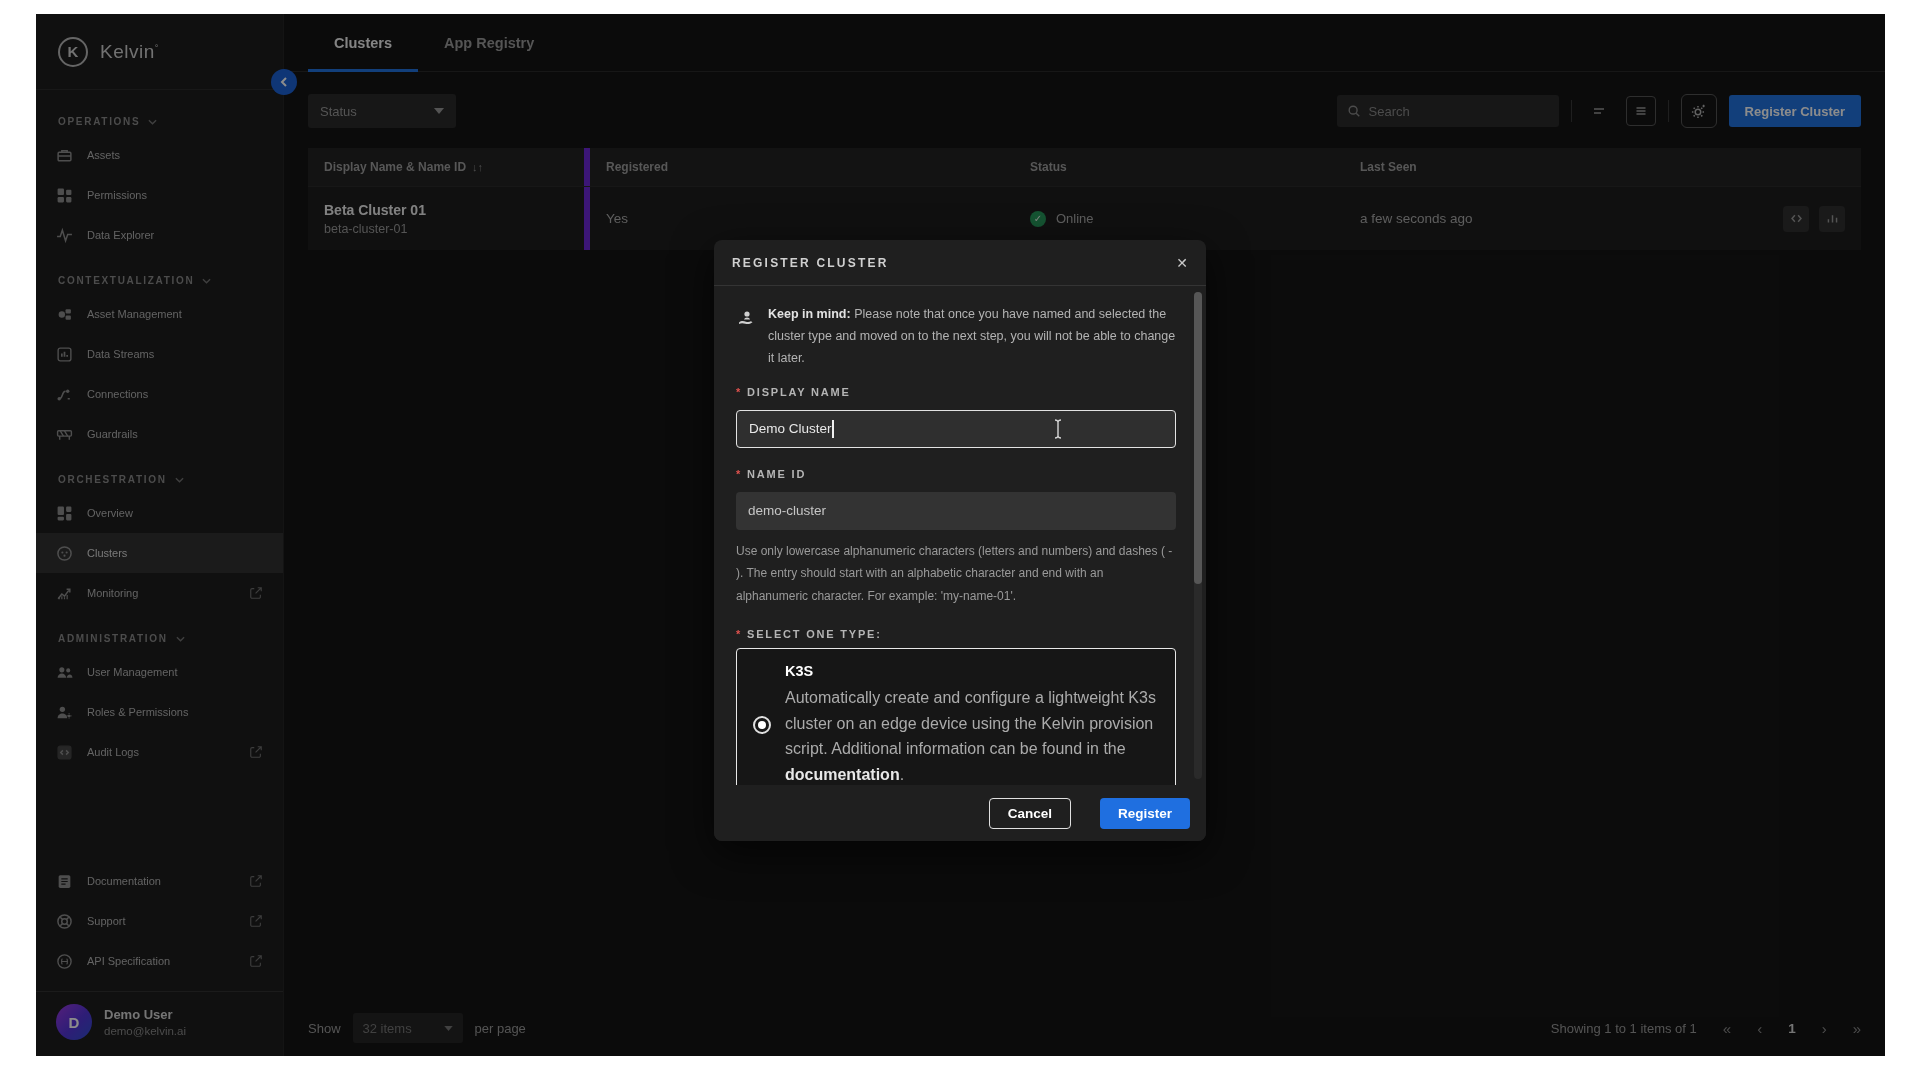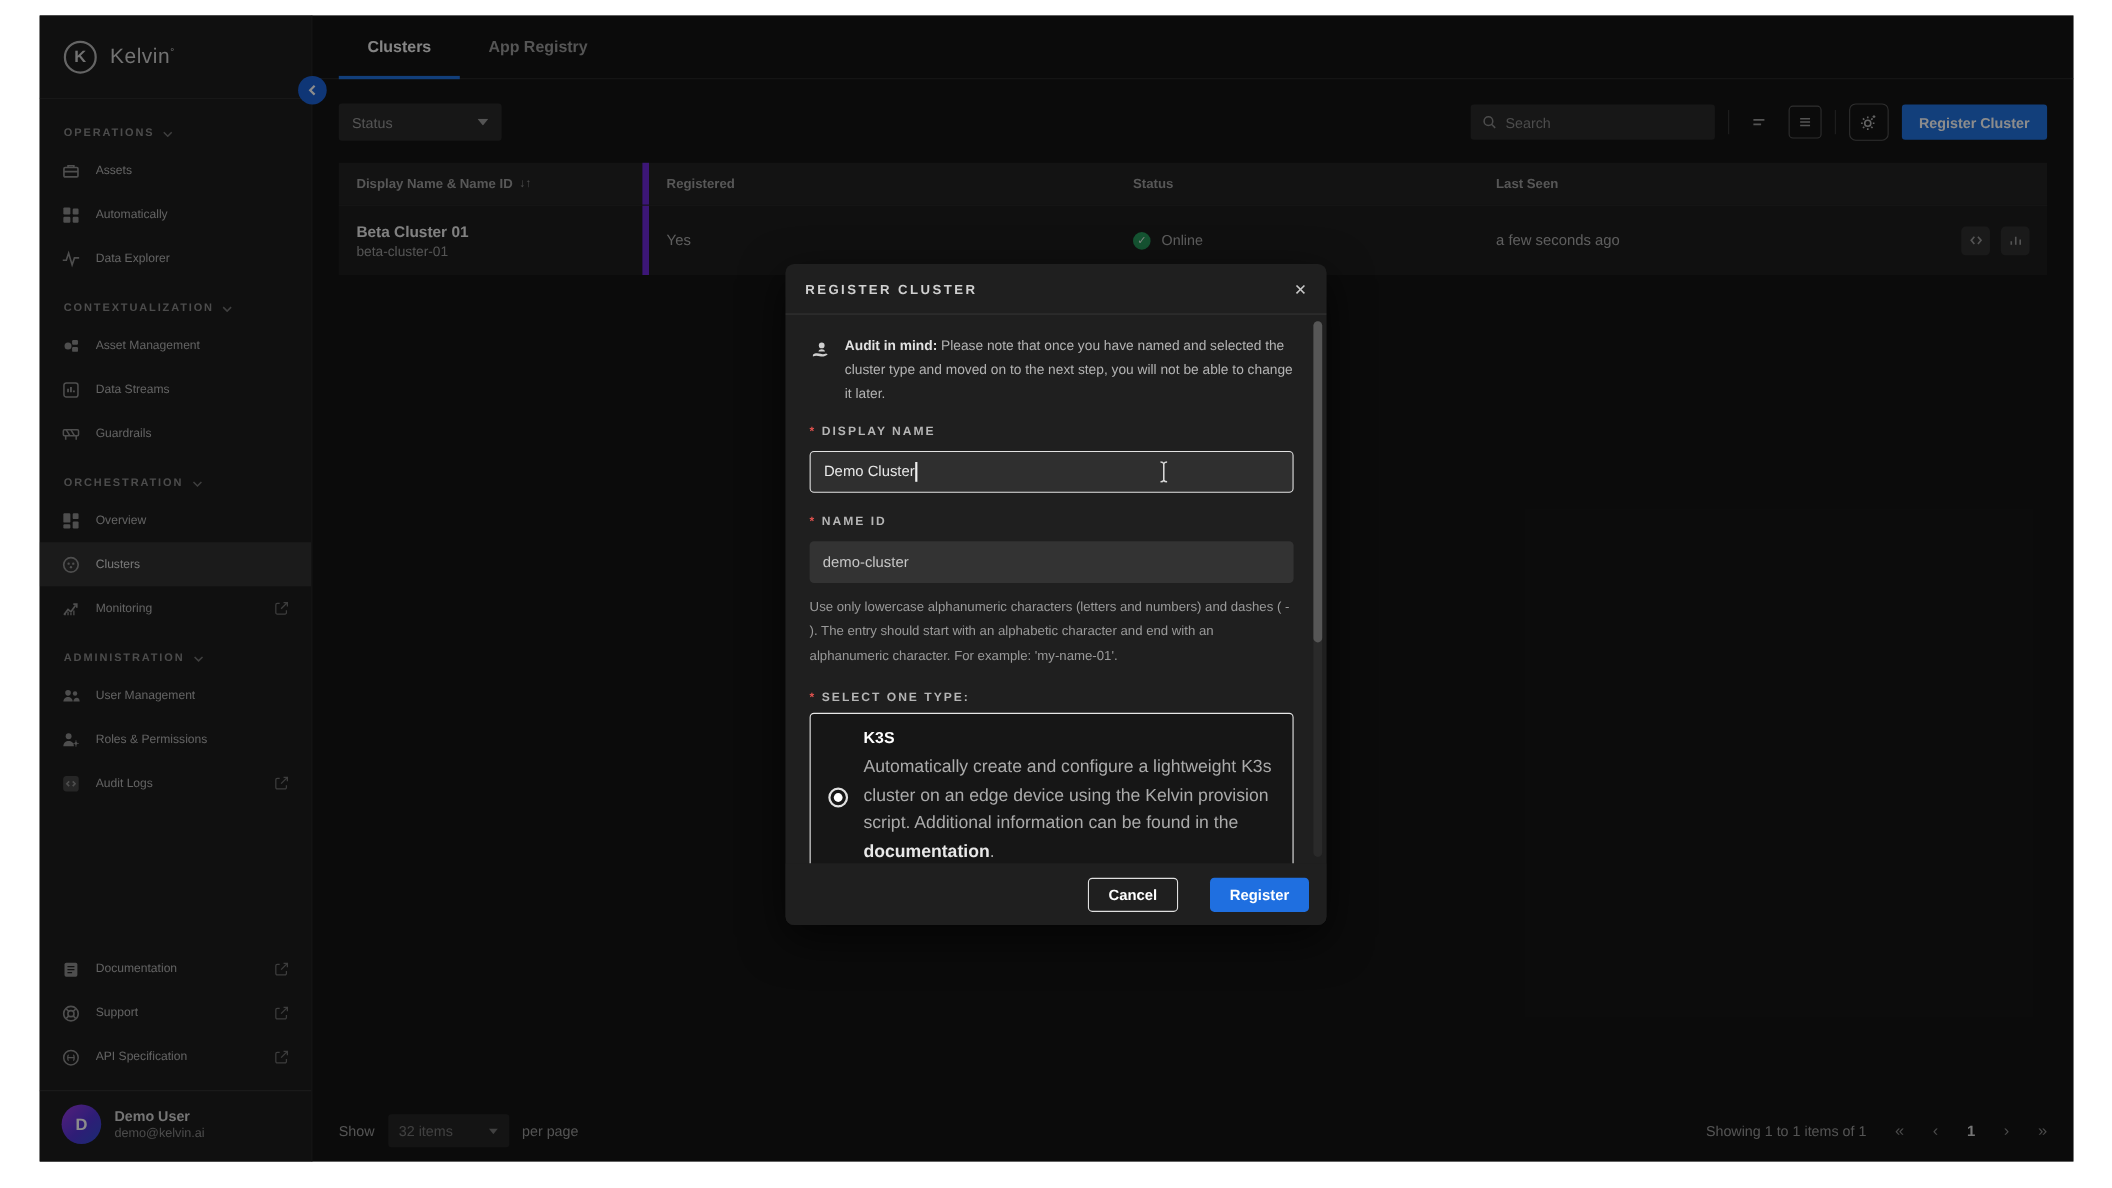--- a/index.html
+++ b/index.html
@@ -133,21 +133,21 @@
       </div>
       <div class="nav-item">
         <span class="icn">
             <svg viewBox="0 0 16 16" width="17" height="17" fill="currentColor">
               <rect x="1.5" y="1.5" width="6" height="6" rx="1"></rect>
               <rect x="9.5" y="2.5" width="5" height="5" rx="1"></rect>
               <rect x="1.5" y="9.5" width="6" height="5" rx="1"></rect>
               <rect x="9.5" y="9.5" width="5" height="5" rx="1"></rect>
             </svg>
           </span>
-        <span>Automatically</span>
+        <span>Permissions</span>
       </div>
       <div class="nav-item">
         <span class="icn">
             <svg viewBox="0 0 16 16" width="17" height="17" fill="none" stroke="currentColor" stroke-width="1.4">
               <path d="M1 9h3l2-6 3 10 2-6h4"></path>
             </svg>
           </span>
         <span>Data Explorer</span>
       </div>
 
@@ -168,20 +168,31 @@
         <span>Asset Management</span>
       </div>
       <div class="nav-item">
         <span class="icn">
             <svg viewBox="0 0 16 16" width="17" height="17" fill="none" stroke="currentColor" stroke-width="1.3">
               <rect x="2" y="2" width="12" height="12" rx="2"></rect>
               <path d="M5.5 10V7M8 10V5.5M10.5 10V8.5" stroke-width="1.6"></path>
             </svg>
           </span>
         <span>Data Streams</span>
+      </div>
+      <div class="nav-item">
+        <span class="icn">
+            <svg viewBox="0 0 16 16" width="17" height="17" fill="none" stroke="currentColor" stroke-width="1.4">
+              <path d="M3 12c4 0 2-7 6-7"></path>
+              <circle cx="3" cy="12" r="1.6" fill="currentColor" stroke="none"></circle>
+              <circle cx="11" cy="5" r="1.6" fill="currentColor" stroke="none"></circle>
+              <path d="M11 12h2"></path>
+            </svg>
+          </span>
+        <span>Connections</span>
       </div>
       <div class="nav-item">
         <span class="icn">
             <svg viewBox="0 0 16 16" width="17" height="17" fill="none" stroke="currentColor" stroke-width="1.3">
               <rect x="1.5" y="4.5" width="13" height="5" rx="1"></rect>
               <path d="M4 4.5L7 9.5M8 4.5l3 5M3.5 9.5V13M12.5 9.5V13"></path>
             </svg>
           </span>
         <span>Guardrails</span>
       </div>
@@ -452,21 +463,21 @@
     </div>
     <div class="m-body">
       <div class="note">
         <span class="icn">
             <svg viewBox="0 0 20 20" width="20" height="20" fill="currentColor">
               <circle cx="11" cy="6" r="2.6"></circle>
               <path d="M11 9.5c-1.5 0-2.6.8-3 2l6 .1c-.3-1.3-1.5-2.1-3-2.1z"></path>
               <path d="M3 14.5c2-2 5-1.5 7-.8 1.6.5 3.4.4 5-.4l1.5.9c-2 1.6-4.8 2.3-7.2 1.6-2-.6-4.3-.8-6.3.2z"></path>
             </svg>
           </span>
-        <div><b>Audit in mind:</b><span> Please note that once you have named and selected the cluster type and moved on to the next step, you will not be able to change it later.</span></div>
+        <div><b>Keep in mind:</b><span> Please note that once you have named and selected the cluster type and moved on to the next step, you will not be able to change it later.</span></div>
       </div>
 
       <div class="f-label">
         <span class="req-star">*</span>
         <span>DISPLAY NAME</span>
       </div>
       <div class="text-input inp-focused">
         <input value="Demo Cluster" style="">
         <span class="caret"></span>
         <span class="ibeam">

